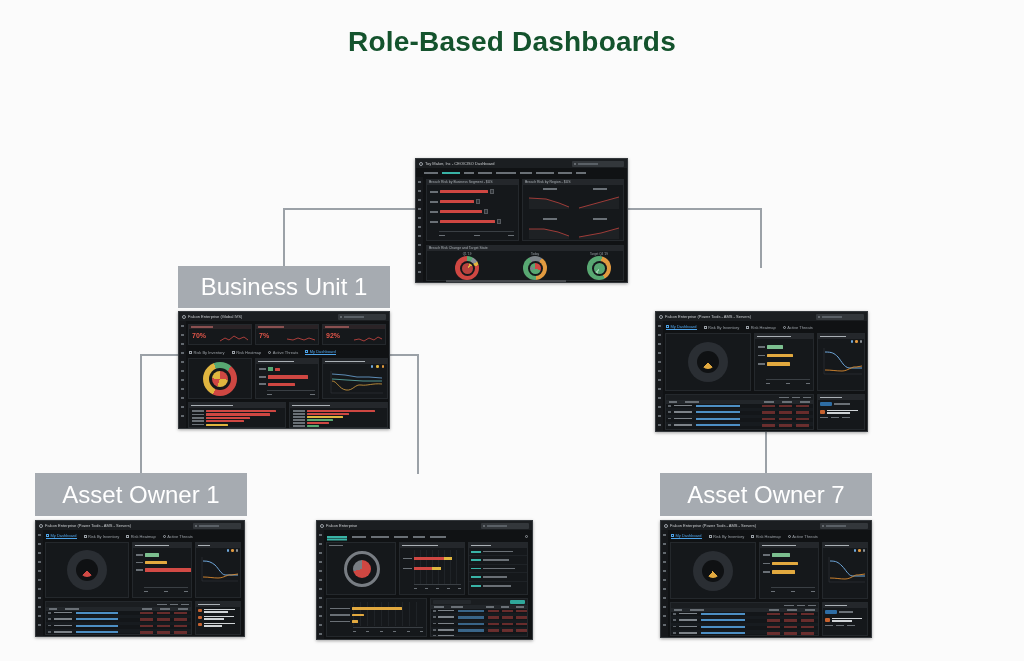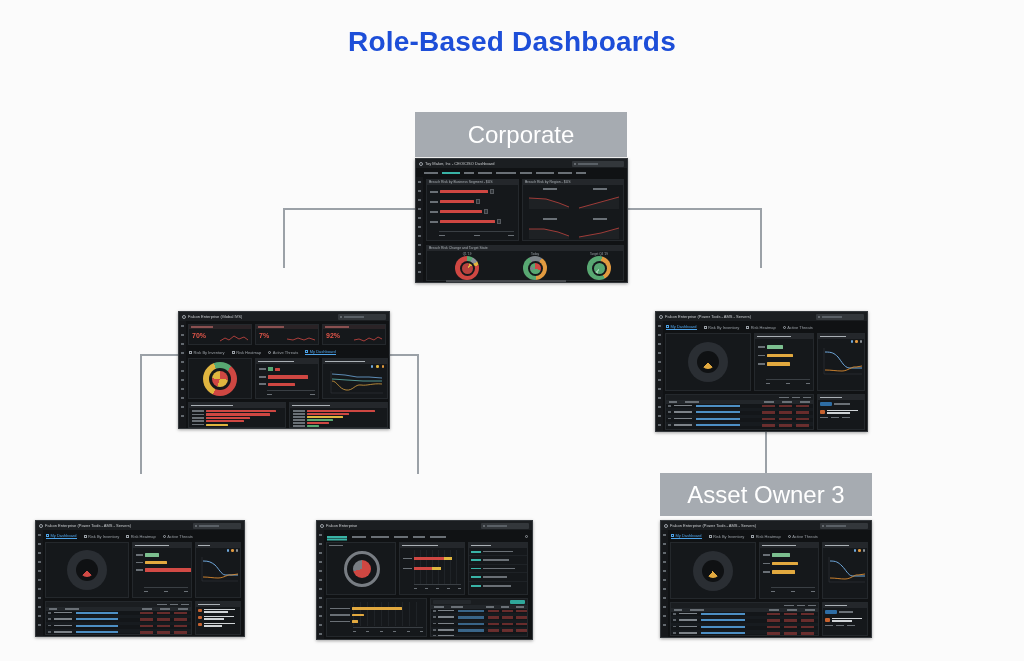--- a/index.html
+++ b/index.html
@@ -2,21 +2,21 @@
 <html><head>
 <meta charset="utf-8">
 <style>
   * { margin:0; padding:0; box-sizing:border-box; }
   html,body { background:#ffffff; }
   body { font-family:"Liberation Sans", sans-serif; }
   #stage { position:relative; width:1024px; height:661px; background:#fbfbfb; overflow:hidden; }
 
   
   .page-title { position:absolute; left:0; top:26px; width:100%; text-align:center;
-                font-size:28px; font-weight:600; color:#1d4ed8; letter-spacing:.2px; }
+                font-size:28px; font-weight:600; color:#14532d; letter-spacing:.2px; }
   .conn { position:absolute; background:#9ba1a7; }
   .node-label { position:absolute; background:#a6abb1; color:#ffffff; display:flex;
                 align-items:center; justify-content:center; font-size:24px; font-weight:400; }
 
   
   .db { position:absolute; background:#101214; border:1px solid #34383c;
         box-shadow:0 1px 3px rgba(0,0,0,.35); overflow:hidden; }
   .tbar { position:absolute; left:0; top:0; right:0; height:9px; background:#1b1e21;
           display:flex; align-items:center; gap:2px; padding:0 3px; }
   .logo-dot { width:4px; height:4px; border:1px solid #9aa0a6; border-radius:50%; flex:none; }
@@ -94,25 +94,28 @@
   <div class="conn" style="left:283px;top:208px;width:132px;height:2px;"></div>
   <div class="conn" style="left:283px;top:208px;width:2px;height:60px;"></div>
   <div class="conn" style="left:628px;top:208px;width:134px;height:2px;"></div>
   <div class="conn" style="left:760px;top:208px;width:2px;height:60px;"></div>
   <div class="conn" style="left:140px;top:354px;width:38px;height:2px;"></div>
   <div class="conn" style="left:140px;top:354px;width:2px;height:120px;"></div>
   <div class="conn" style="left:390px;top:354px;width:29px;height:2px;"></div>
   <div class="conn" style="left:417px;top:354px;width:2px;height:120px;"></div>
   <div class="conn" style="left:765px;top:432px;width:2px;height:42px;"></div>
 
-  <div class="node-label" style="left:415px;top:112px;width:212px;height:45px;">
-      <span>Corporate</span>
+  <div class="node-label" style="left:178px;top:266px;width:212px;height:42px;">
+      <span>Business Unit 1</span>
+    </div>
+  <div class="node-label" style="left:35px;top:473px;width:212px;height:43px;">
+      <span>Asset Owner 1</span>
     </div>
   <div class="node-label" style="left:660px;top:473px;width:212px;height:43px;">
-      <span>Asset Owner 3</span>
+      <span>Asset Owner 7</span>
     </div>
 
   <div class="db" style="left:415px;top:158px;width:213px;height:125px;">
     <div class="tbar">
       <span class="logo-dot"></span>
       <span class="wtitle">Toy Maker, Inc - CEO/CISO Dashboard</span>
       <span class="searchbox">
           <span class="mag"></span>
           <span class="sdash"></span>
         </span>

